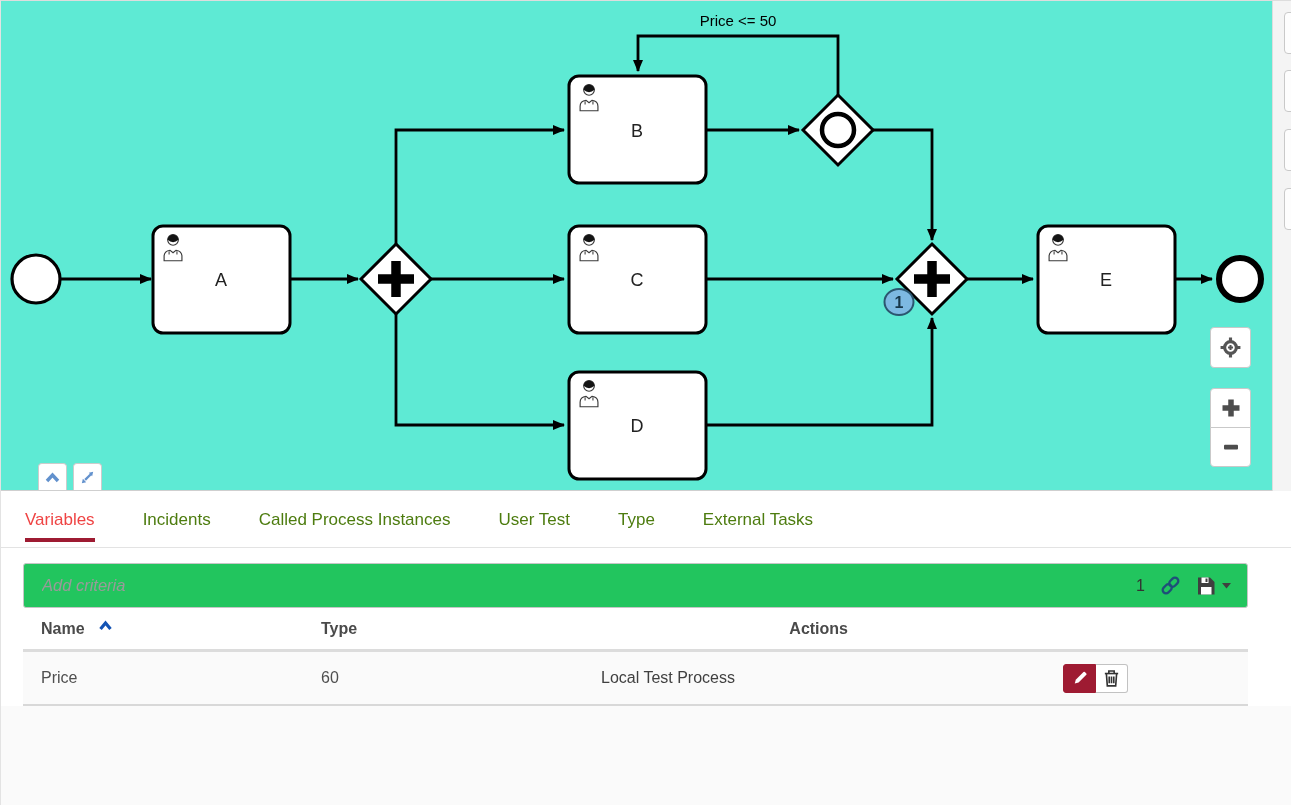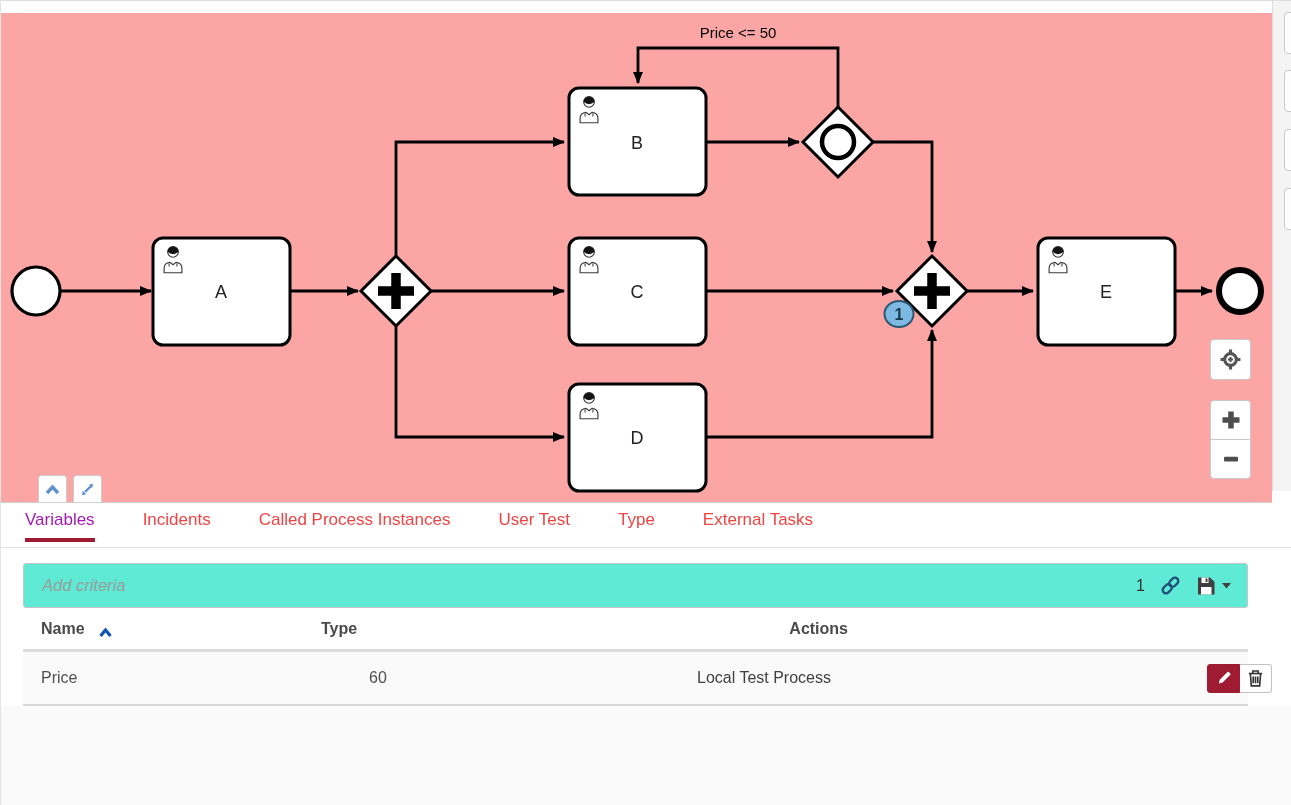--- a/index.html
+++ b/index.html
@@ -1,57 +1,57 @@
 <!DOCTYPE html>
 <html><head>
 <meta charset="utf-8">
 <style>
   * { box-sizing: border-box; margin: 0; padding: 0; }
   html,body { width:1291px; height:805px; background:#fff; font-family:"Liberation Sans", sans-serif; }
   .page { width:1291px; height:805px; border-top:1px solid #ddd; border-left:1px solid #e3e3e3; overflow:hidden; }
 
   
   .diagram-section { height:490px; display:flex; }
-  .canvas { position:relative; width:1271px; height:490px; background:#fca5a5; border-bottom:1px solid #cfcfcf;margin-top:12px; }
+  .canvas { position:relative; width:1271px; height:490px; background:#5eead4; border-bottom:1px solid #cfcfcf; }
   .side-rail { position:relative; width:20px; height:490px; background:#f4f4f4; border-left:1px solid #ddd; overflow:hidden; }
   .rail-btn { position:absolute; left:11px; width:30px; height:42px; background:#fdfdfd; border:1px solid #c9c9c9; border-radius:4px; }
 
   .ctl-btn { position:absolute; width:41px; height:41px; background:#fff; border:1px solid #c9c9c9; border-radius:4px;
              display:flex; align-items:center; justify-content:center; cursor:pointer; }
   .ctl-reset { left:1209px; top:326px; }
   .ctl-zoom-in { left:1209px; top:387px; height:40px; border-radius:4px 4px 0 0; }
   .ctl-zoom-out { left:1209px; top:426px; height:40px; border-radius:0 0 4px 4px; }
 
   .collapse-group { position:absolute; left:37px; bottom:0; display:flex; gap:6px; }
   .collapse-btn { width:29px; height:27px; background:#fff; border:1px solid #ccc; border-bottom:none;
                   border-radius:4px 4px 0 0; display:flex; align-items:center; justify-content:center; cursor:pointer; }
 
   svg text { font-family:"Liberation Sans", sans-serif; }
 
   
   .bottom-panel { height:314px; background:#fff; display:flex; flex-direction:column; }
   .tabs { display:flex; padding:0 0 5px 24px; border-bottom:1px solid #e3e3e3; }
-  .tab { margin:18px 48px 0 0; font-size:17px; line-height:22px; padding-bottom:11px; color:#ef4444; cursor:pointer; white-space:nowrap; }
-  .tab.active { color:#a21caf; border-bottom:4px solid #9e1b32; padding-bottom:7px; }
+  .tab { margin:18px 48px 0 0; font-size:17px; line-height:22px; padding-bottom:11px; color:#4d7c0f; cursor:pointer; white-space:nowrap; }
+  .tab.active { color:#ef4444; border-bottom:4px solid #9e1b32; padding-bottom:7px; }
 
   .filter-bar { margin:15px 43px 0 22px; height:45px; border:1px solid #c6c6c6; border-radius:3px;
-                display:flex; align-items:center; background:#5eead4; }
+                display:flex; align-items:center; background:#22c55e; }
   .filter-bar input { flex:1; border:none; outline:none; font-size:16.5px; padding:0 0 0 18px; background:transparent; color:#333;
                       font-family:"Liberation Sans", sans-serif; }
   .filter-bar input::placeholder { font-style:italic; color:#9a9a9a; }
   .filter-right { display:flex; align-items:center; gap:15px; padding-right:15px; }
   .filter-count { font-size:16px; color:#333; }
   .icon-btn { display:flex; align-items:center; cursor:pointer; }
 
   .table-wrap { margin:0 43px 0 22px; }
   .grid-row { display:grid; grid-template-columns:280px 280px 280px 280px 1fr; align-items:center; }
   .thead { height:44px; border-bottom:3px solid #dcdcdc; font-size:16px; font-weight:700; color:#4a4a4a; }
-  .th { display:flex; align-items:flex-end; gap:13px; padding-left:18px; }
+  .th { display:flex; align-items:flex-start; gap:13px; padding-left:18px; }
   .th.right { justify-content:flex-end; padding-right:15px; padding-left:0; }
-  .trow { height:54px; background:#fafafa; border-bottom:2px solid #d8d8d8; font-size:16px; color:#4f4f4f;gap:48px; }
+  .trow { height:54px; background:#fafafa; border-bottom:2px solid #d8d8d8; font-size:16px; color:#4f4f4f; }
   .td { padding-left:18px; }
   .td.right { display:flex; justify-content:flex-end; padding-right:15px; padding-left:0; }
   .scope-link { color:#404040; text-decoration:none; cursor:pointer; }
   .action-btns { display:flex; }
   .btn-edit { width:33px; height:29px; background:#9e1b32; border:1px solid #9e1b32; border-radius:3px 0 0 3px;
               display:flex; align-items:center; justify-content:center; cursor:pointer; }
   .btn-delete { width:32px; height:29px; background:#fff; border:1px solid #c2c2c2; border-left:none; border-radius:0 3px 3px 0;
               display:flex; align-items:center; justify-content:center; cursor:pointer; }
   .table-footer { flex:1; background:#fafafa; }
 </style>

